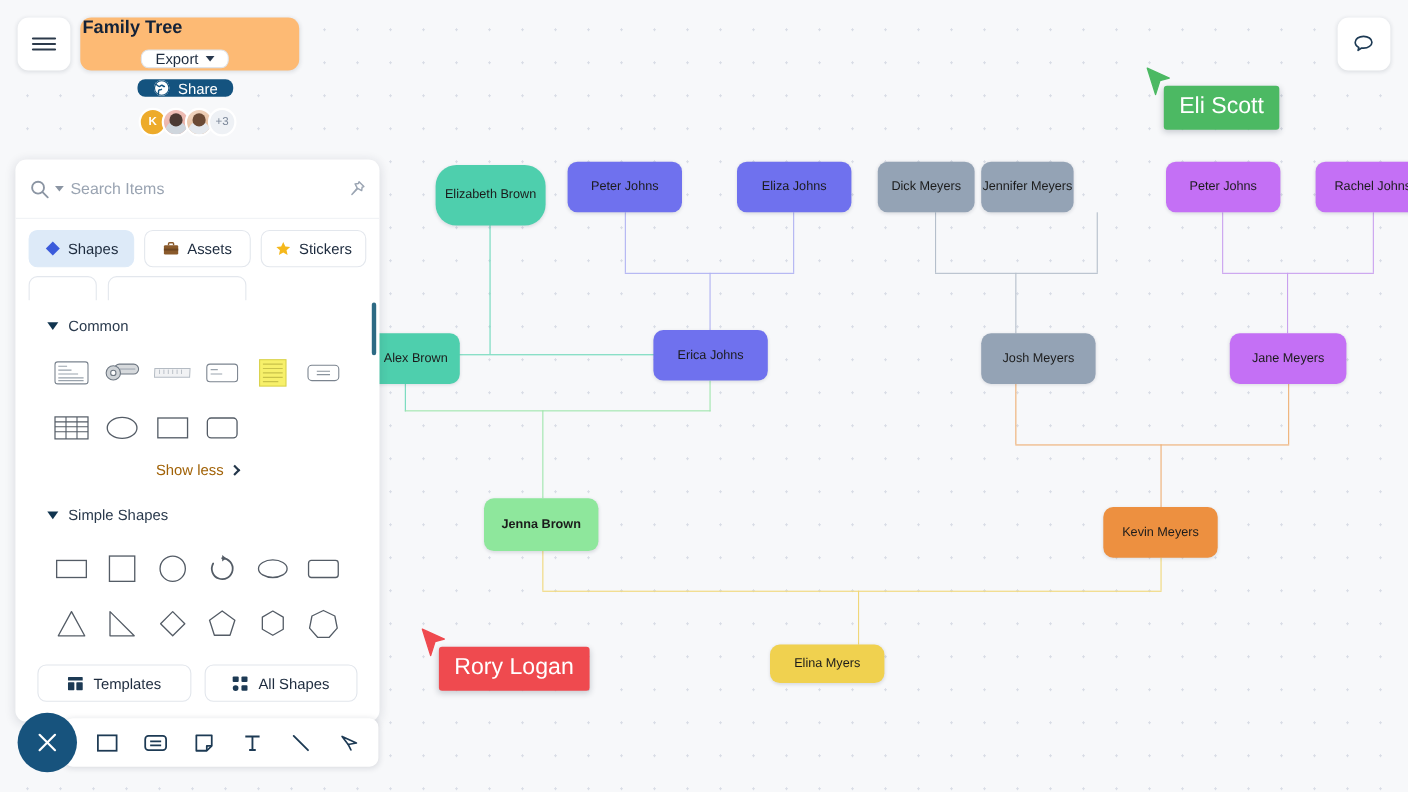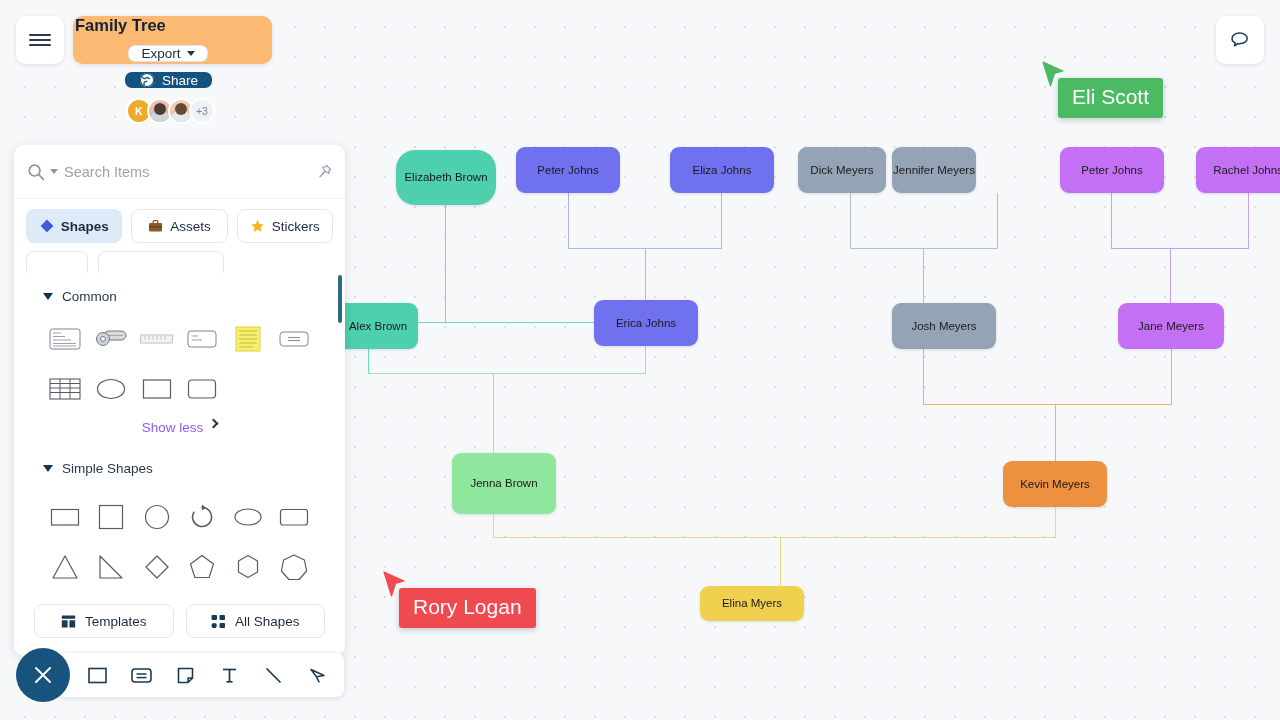--- a/index.html
+++ b/index.html
@@ -101,35 +101,35 @@
   .search-row { height: 54px; display: flex; align-items: center; padding: 0 12px; gap: 6px; border-bottom: 1px solid #f0f2f5; }
   .search-input { border: none; outline: none; font-size: 14.5px; color: #3b4759; flex: 1; font-family: inherit; background: transparent; }
   .search-input::placeholder { color: #9aa4b2; }
   .pin-icon { margin-left: auto; cursor: pointer; }
   .tabs-row { display: flex; gap: 9px; padding: 10px 12px 8px 12px; }
   .tab {
     flex: 1; height: 34px; border-radius: 8px; border: 1px solid #e3e7ed; background: #fff;
     display: flex; align-items: center; justify-content: center; gap: 7px;
     font-size: 13.5px; color: #1d2b3e; cursor: pointer;
   }
-  .tab.active { background: #ddeaf8; border-color: #ddeaf8; font-weight: 700; }
+  .tab.active { background: #ddeaf8; border-color: #ddeaf8; font-weight: 400; }
   .ghost-tabs { display: flex; gap: 10px; padding: 0 12px; height: 22px; overflow: hidden; }
   .ghost-tab { height: 30px; border: 1px solid #e3e7ed; border-radius: 8px; background: #fff; }
   .gt1 { width: 62px; } .gt2 { width: 126px; }
 
   .panel-scroll { position: relative; padding: 10px 0 0 0; }
   .scroll-track { position: absolute; right: 3px; top: 2px; width: 4px; height: 340px; }
   .scroll-thumb { width: 4px; height: 48px; background: #2d6a84; border-radius: 3px; }
 
   .sec-head { display: flex; align-items: center; gap: 9px; padding: 6px 0 8px 29px; }
   .tri { width: 0; height: 0; border-left: 5.5px solid transparent; border-right: 5.5px solid transparent; border-top: 7px solid #10344f; }
   .sec-title { font-size: 13.5px; color: #2a3a4d; }
   .icon-grid { display: grid; grid-template-columns: repeat(6, 1fr); padding: 2px 28px 0 28px; }
   .icell { height: 50px; display: flex; align-items: center; justify-content: center; cursor: pointer; }
-  .show-less { display: flex; align-items: flex-start; justify-content: center; gap: 7px; font-size: 13.5px; color: #8b5cf6; padding: 6px 0 4px 0; cursor: pointer; }
+  .show-less { display: flex; align-items: center; justify-content: center; gap: 7px; font-size: 13.5px; color: #a16207; padding: 6px 0 4px 0; cursor: pointer; }
   .chev-r { width: 7px; height: 7px; border-top: 2px solid #23364a; border-right: 2px solid #23364a; transform: rotate(45deg); }
   .bottom-btns { display: flex; gap: 12px; padding: 12px 20px 18px 20px; }
   .pbtn { flex: 1; height: 34px; border: 1px solid #e2e6ec; border-radius: 8px; background: #fff;
           display: flex; align-items: center; justify-content: center; gap: 9px;
           font-size: 13.5px; color: #1d2b3e; cursor: pointer; font-family: inherit; }
 
   
   #bottombar { position: absolute; left: 16px; bottom: 18px; height: 54px; display: flex; align-items: center; z-index: 40; }
   .close-fab { width: 54px; height: 54px; border-radius: 50%; background: #17537d;
                display: flex; align-items: center; justify-content: center; cursor: pointer; flex: none; z-index: 2; }
@@ -198,21 +198,21 @@
     <div class="node" style="left:1196px; top:147px; width:104px; height:46px; background:#c470f5;">Rachel Johns</div>
 
     <div class="node" style="left:318px; top:303px; width:100px; height:46px; background:#4ecfad; justify-content:center; padding-left:20px;">Alex Brown</div>
 
     <div class="node" style="left:594px; top:300px; width:104px; height:46px; background:#6f71ee;">Erica Johns</div>
 
     <div class="node" style="left:892px; top:303px; width:104px; height:46px; background:#94a3b5;">Josh Meyers</div>
 
     <div class="node" style="left:1118px; top:303px; width:106px; height:46px; background:#c470f5;">Jane Meyers</div>
 
-    <div class="node" style="left:452px; top:453px; width:104px; height:61px; background:#8ee79c;">Jenna Brown</div>
+    <div class="node" style="left:440px; top:453px; width:104px; height:48px; background:#8ee79c;font-weight:bold;">Jenna Brown</div>
 
     <div class="node" style="left:1003px; top:461px; width:104px; height:46px; background:#ed9040;">Kevin Meyers</div>
 
     <div class="node" style="left:700px; top:586px; width:104px; height:35px; background:#f0d14f;">Elina Myers</div>
   </div>
 
   <div id="topbar">
     <div class="burger-btn">
       <div>
         <span></span>

